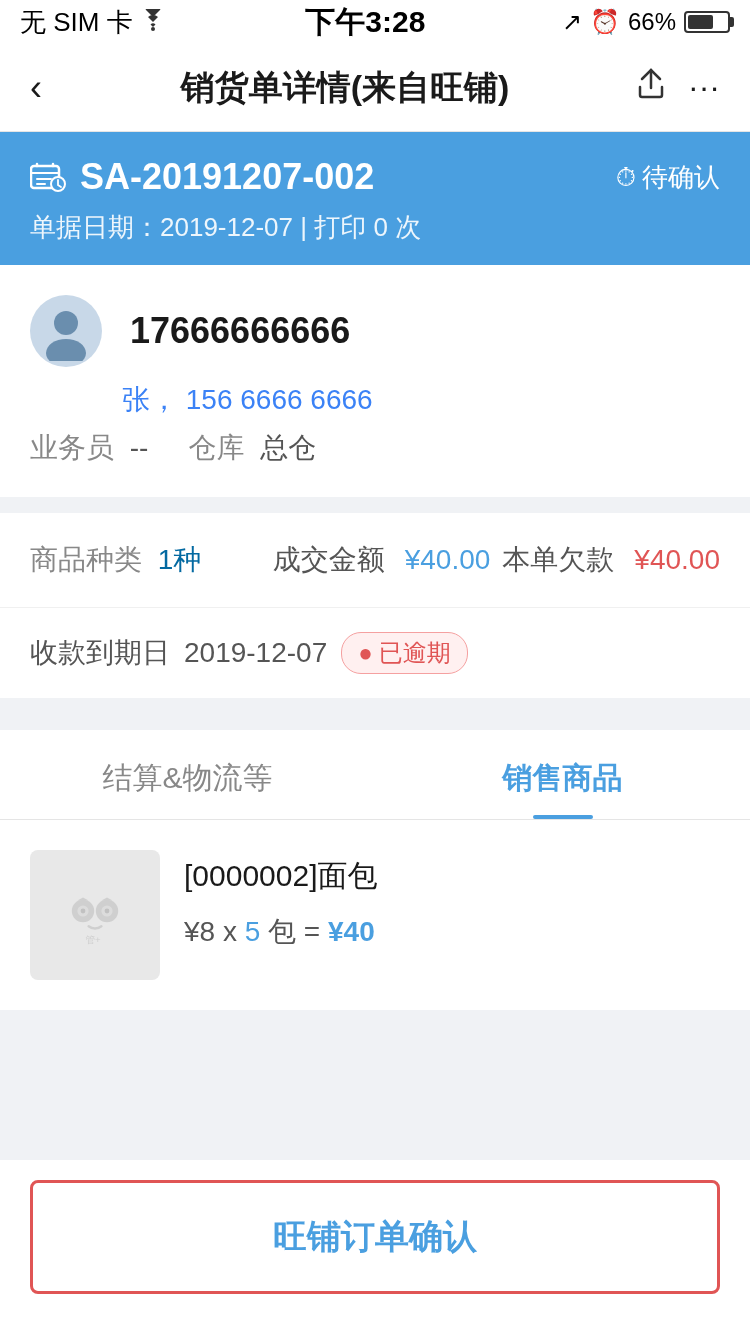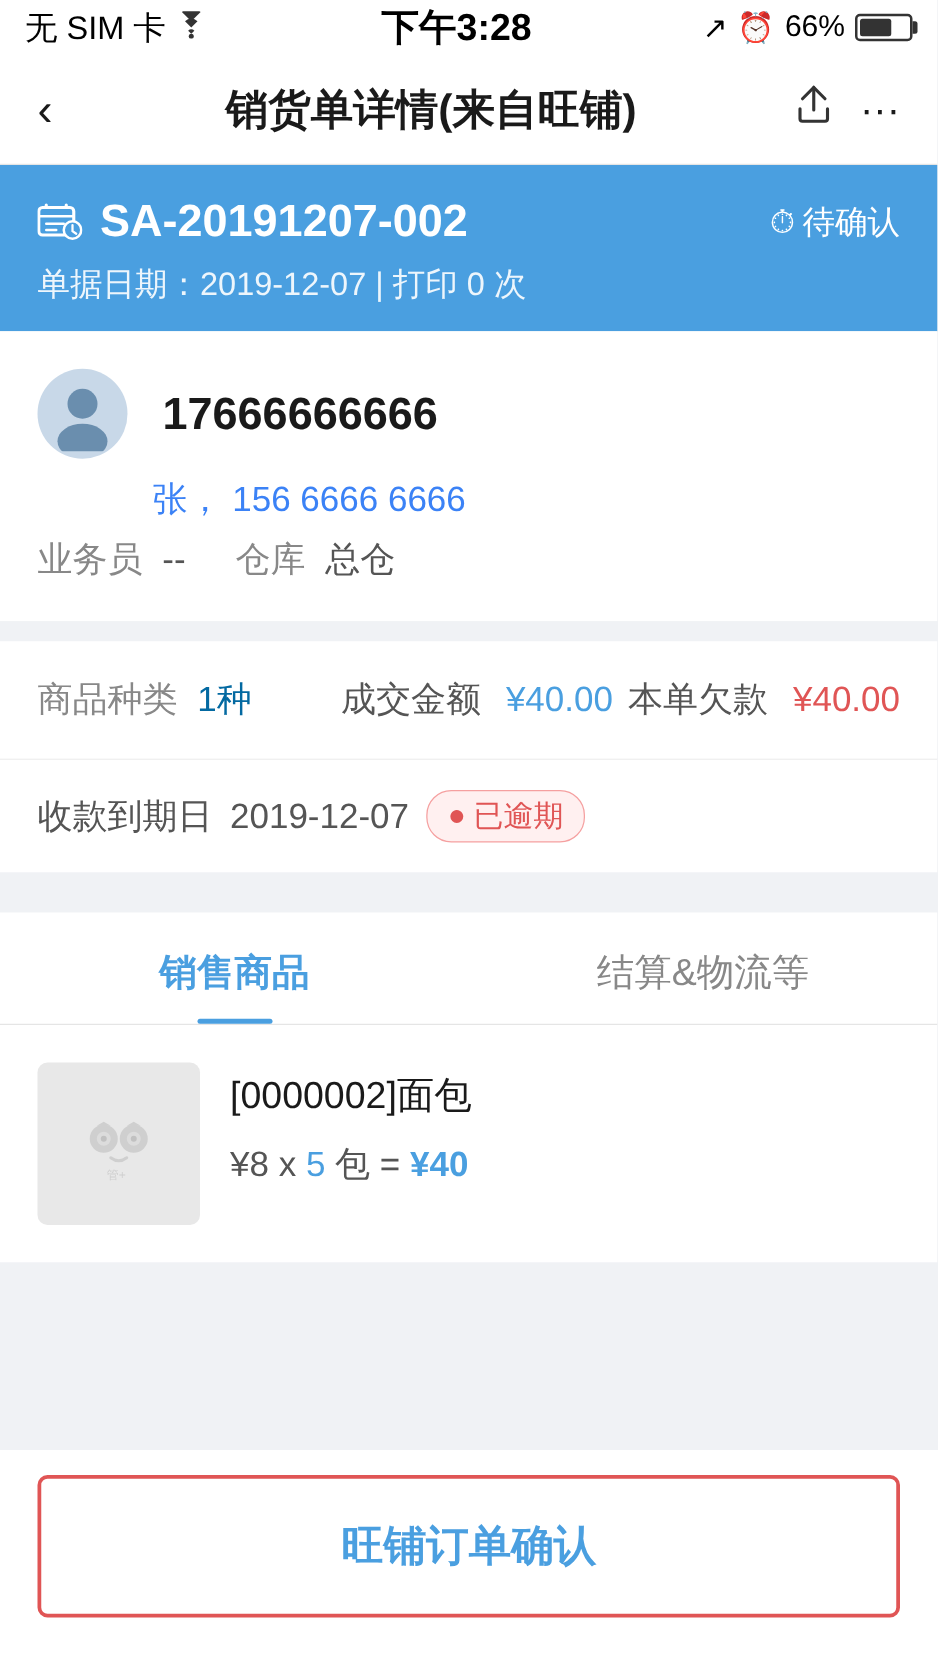--- a/index.html
+++ b/index.html
@@ -425,25 +425,25 @@
   <span>2019-12-07</span>
   <span class="overdue-badge">
     <span style="color:#e05555;">●</span>
     <span>已逾期</span>
   </span>
 </div>
 
 <div class="divider"></div>
 
 <div class="tabs-section">
+  <div class="tab-item inactive">
+    <span>结算&amp;物流等</span>
+  </div>
   <div class="tab-item active">
     <span>销售商品</span>
-  </div>
-  <div class="tab-item inactive">
-    <span>结算&amp;物流等</span>
   </div>
 </div>
 
 <div class="product-section">
   <div class="product-item">
     <div class="product-thumb">
       <svg viewBox="0 0 100 80" width="100" height="80">
 
         <circle cx="35" cy="35" r="14" fill="#aaa"></circle>
         <circle cx="65" cy="35" r="14" fill="#aaa"></circle>

